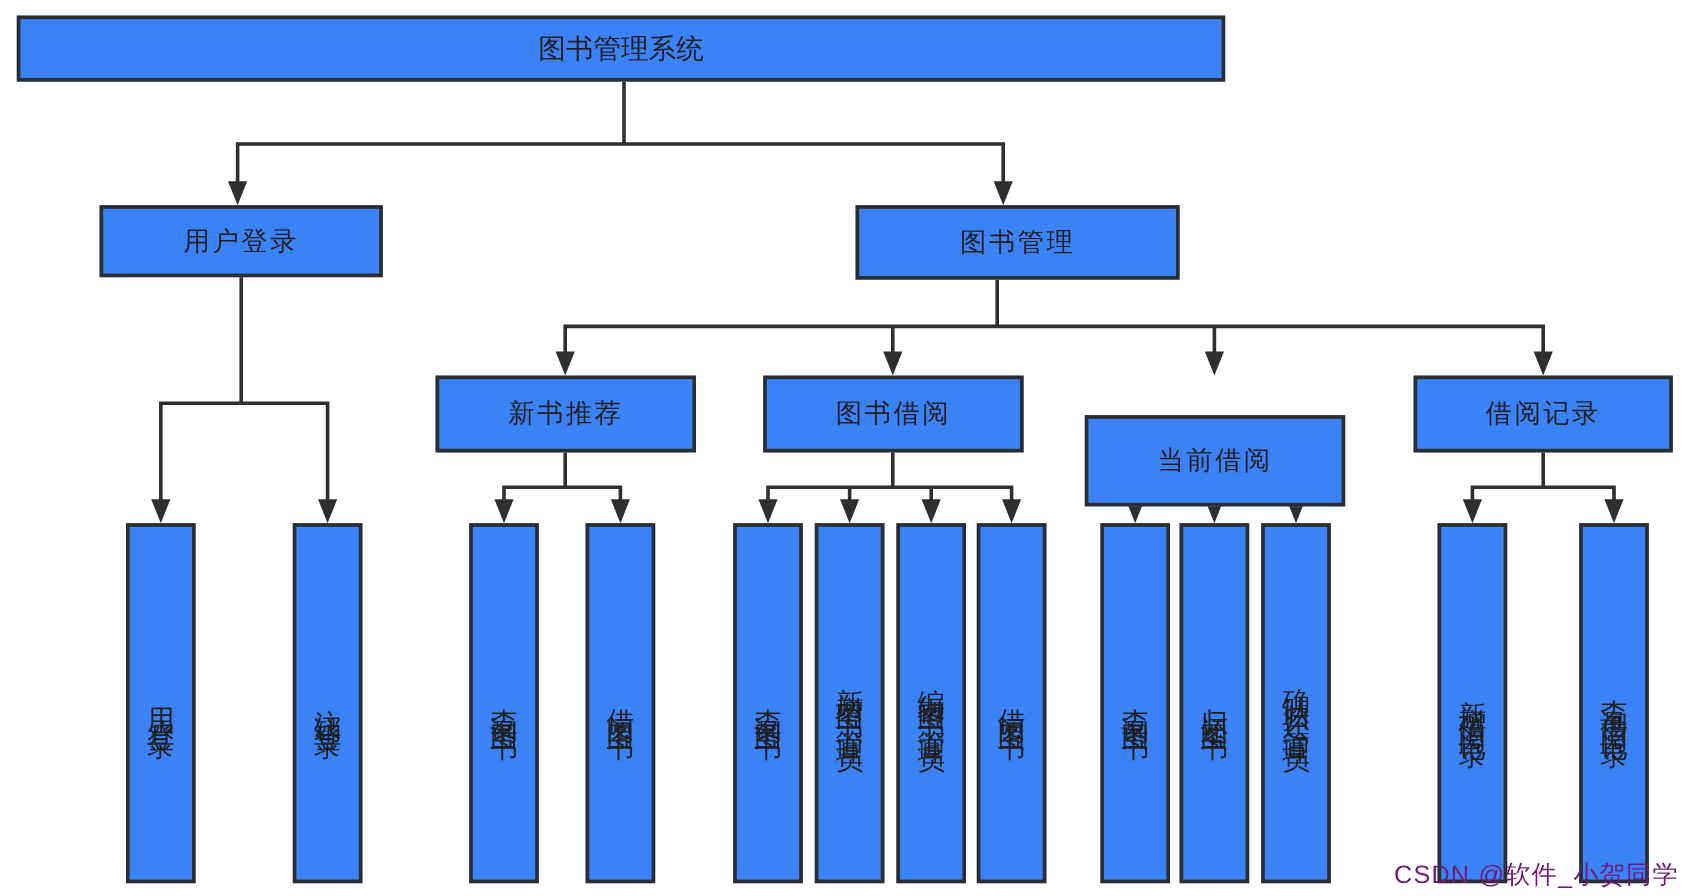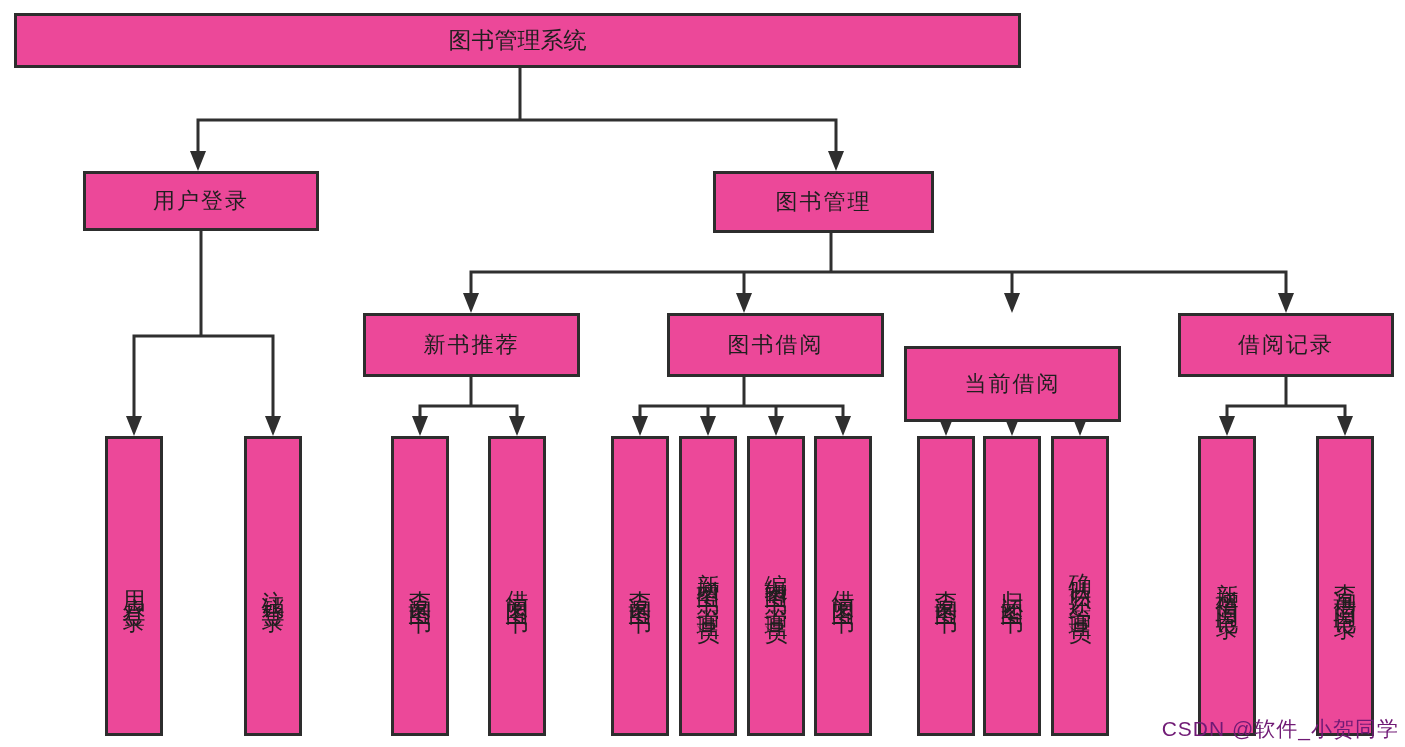--- a/index.html
+++ b/index.html
@@ -17,21 +17,21 @@
   }
   .connectors {
     position: absolute;
     left: 0;
     top: 0;
     z-index: 0;
   }
   .node {
     position: absolute;
     box-sizing: border-box;
-    background: #ec4899;
+    background: #3b82f6;
     border: 3px solid #2d2d2d;
     display: flex;
     align-items: center;
     justify-content: center;
     color: #1f1f1f;
     z-index: 1;
   }
   .node-h {
     font-size: 22px;
     letter-spacing: 2px;
@@ -121,28 +121,28 @@
     </g>
   </svg>
 
   <div class="node node-root">
     <span>图书管理系统</span>
   </div>
 
   <div class="node node-h" style="left:83px; top:171px; width:236px; height:60px;">
     <span>用户登录</span>
   </div>
-  <div class="node node-h" style="left:713px; top:171px; width:221px; height:62px;">
+  <div class="node node-h" style="left:713px; top:171px; width:270px; height:62px;">
     <span>图书管理</span>
   </div>
 
   <div class="node node-h" style="left:363px; top:313px; width:217px; height:64px;justify-content:center;">
     <span>新书推荐</span>
   </div>
-  <div class="node node-h" style="left:667px; top:313px; width:217px; height:64px;">
+  <div class="node node-h" style="left:636px; top:313px; width:217px; height:64px;">
     <span>图书借阅</span>
   </div>
   <div class="node node-h" style="left:904px; top:314px; width:217px; height:76px;margin-top:32px;">
     <span>当前借阅</span>
   </div>
   <div class="node node-h" style="left:1178px; top:313px; width:216px; height:64px;text-align:center;">
     <span>借阅记录</span>
   </div>
 
   <div class="node leaf" style="left:105px;">

